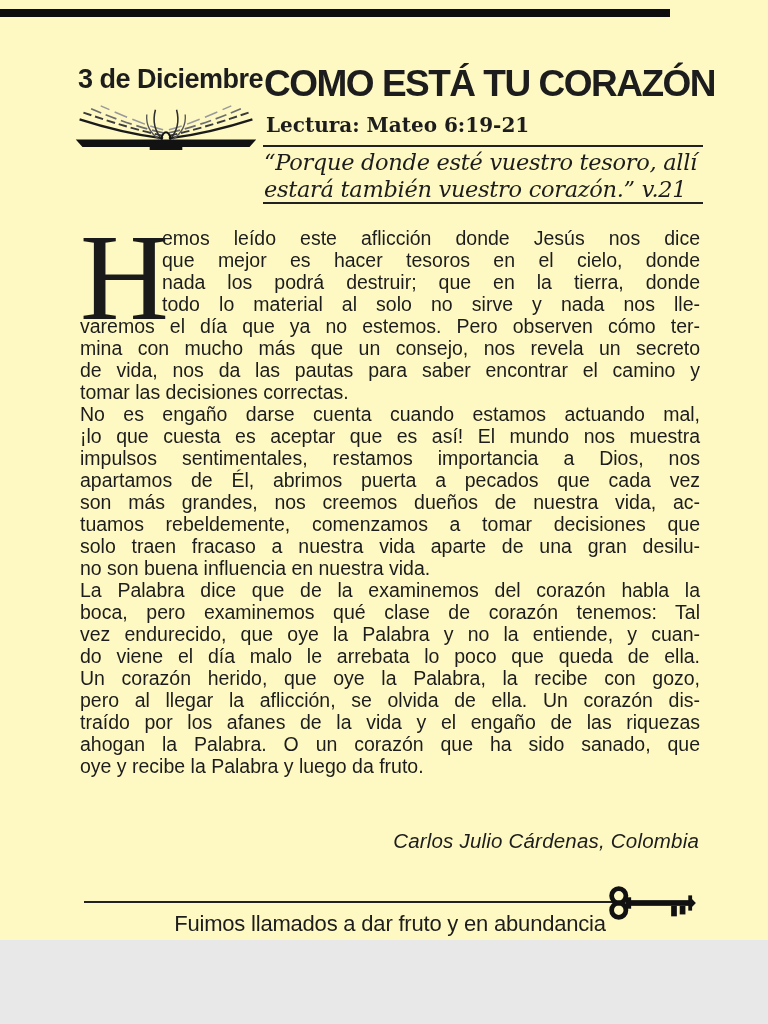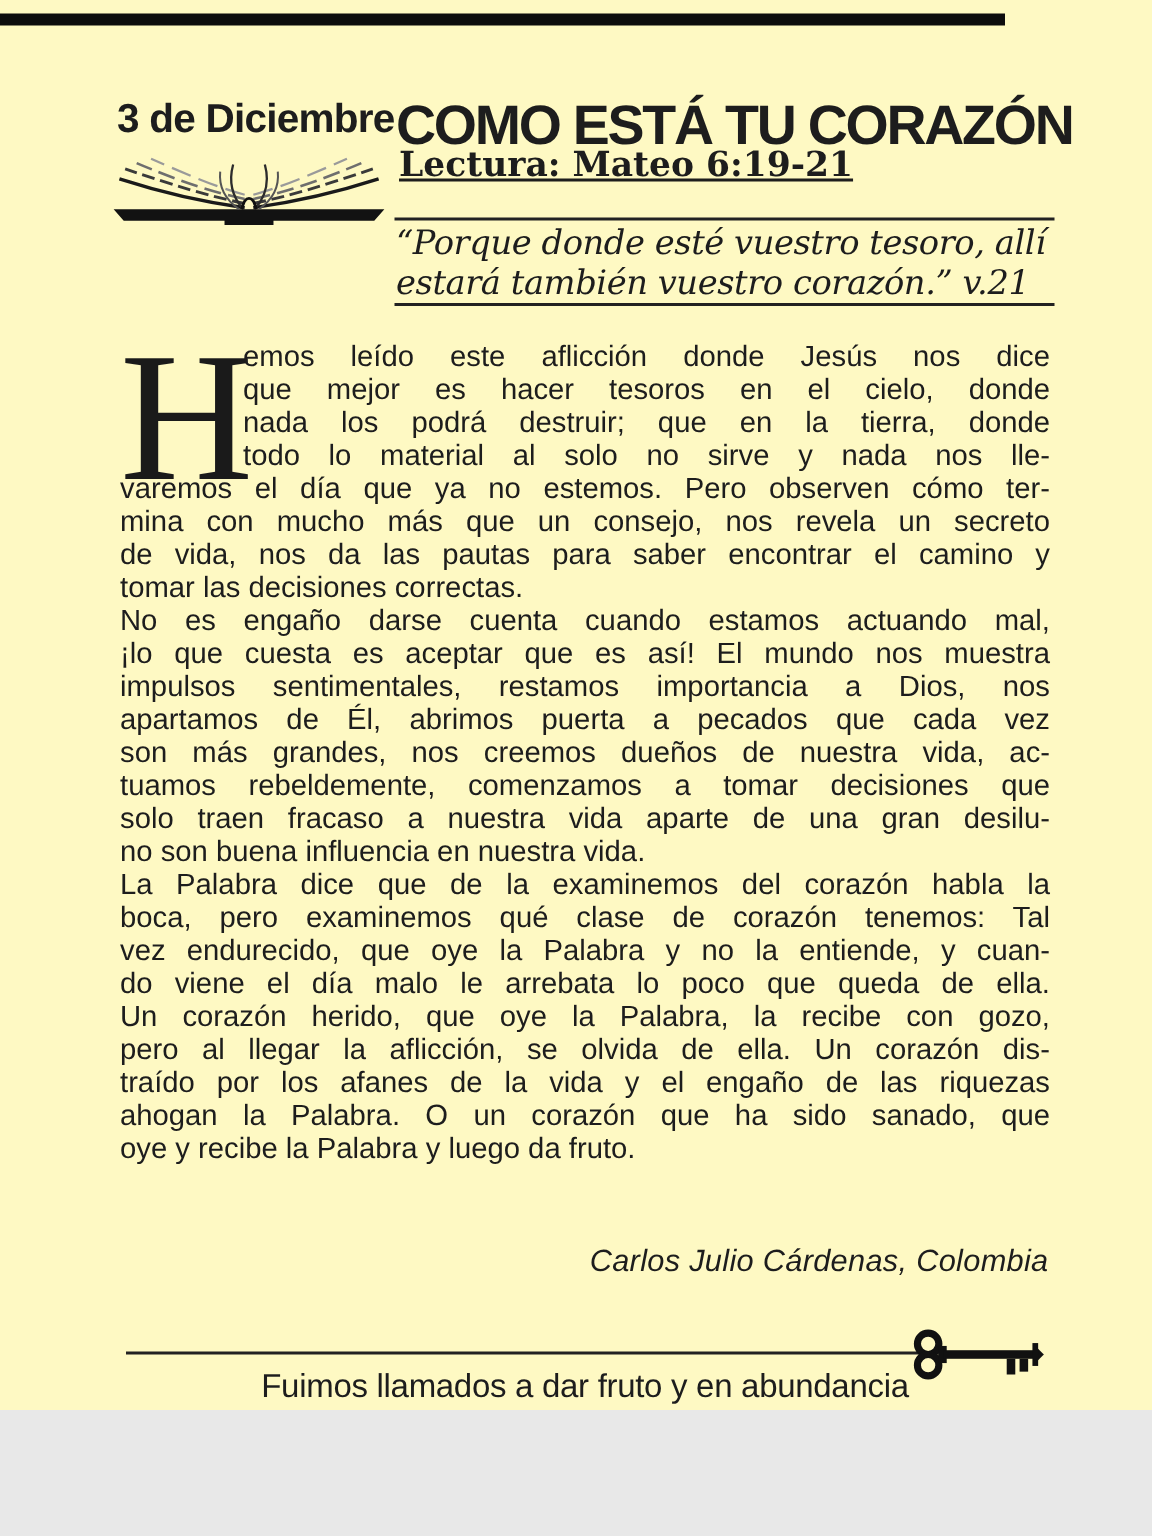--- a/index.html
+++ b/index.html
@@ -22,23 +22,23 @@
     font-size:27px;font-weight:bold;letter-spacing:-0.5px;
     white-space:nowrap;
   }
   .book-icon{position:absolute;left:70px;top:100px;width:192px;height:52px;}
   .title{
     position:absolute;left:264px;top:62px;
     font-size:37px;font-weight:bold;letter-spacing:-1.5px;
     line-height:44px;white-space:nowrap;
   }
   .reading{
-    position:absolute;left:266px;top:96px;
+    position:absolute;left:266px;top:113px;
     font-family:"DejaVu Serif",serif;font-weight:bold;
-    font-size:23px;white-space:nowrap;text-decoration:underline;
+    font-size:20px;white-space:nowrap;
   }
   .rule{position:absolute;background:#222;}
   .rule-quote-top{left:263px;top:145px;width:440px;height:2px;}
   .rule-quote-bottom{left:263px;top:202px;width:440px;height:2px;}
   .quote{
     position:absolute;left:264px;top:149px;width:442px;
     font-family:"DejaVu Serif",serif;font-style:italic;
     font-size:22.5px;line-height:26.5px;letter-spacing:-0.3px;
     white-space:nowrap;
   }

